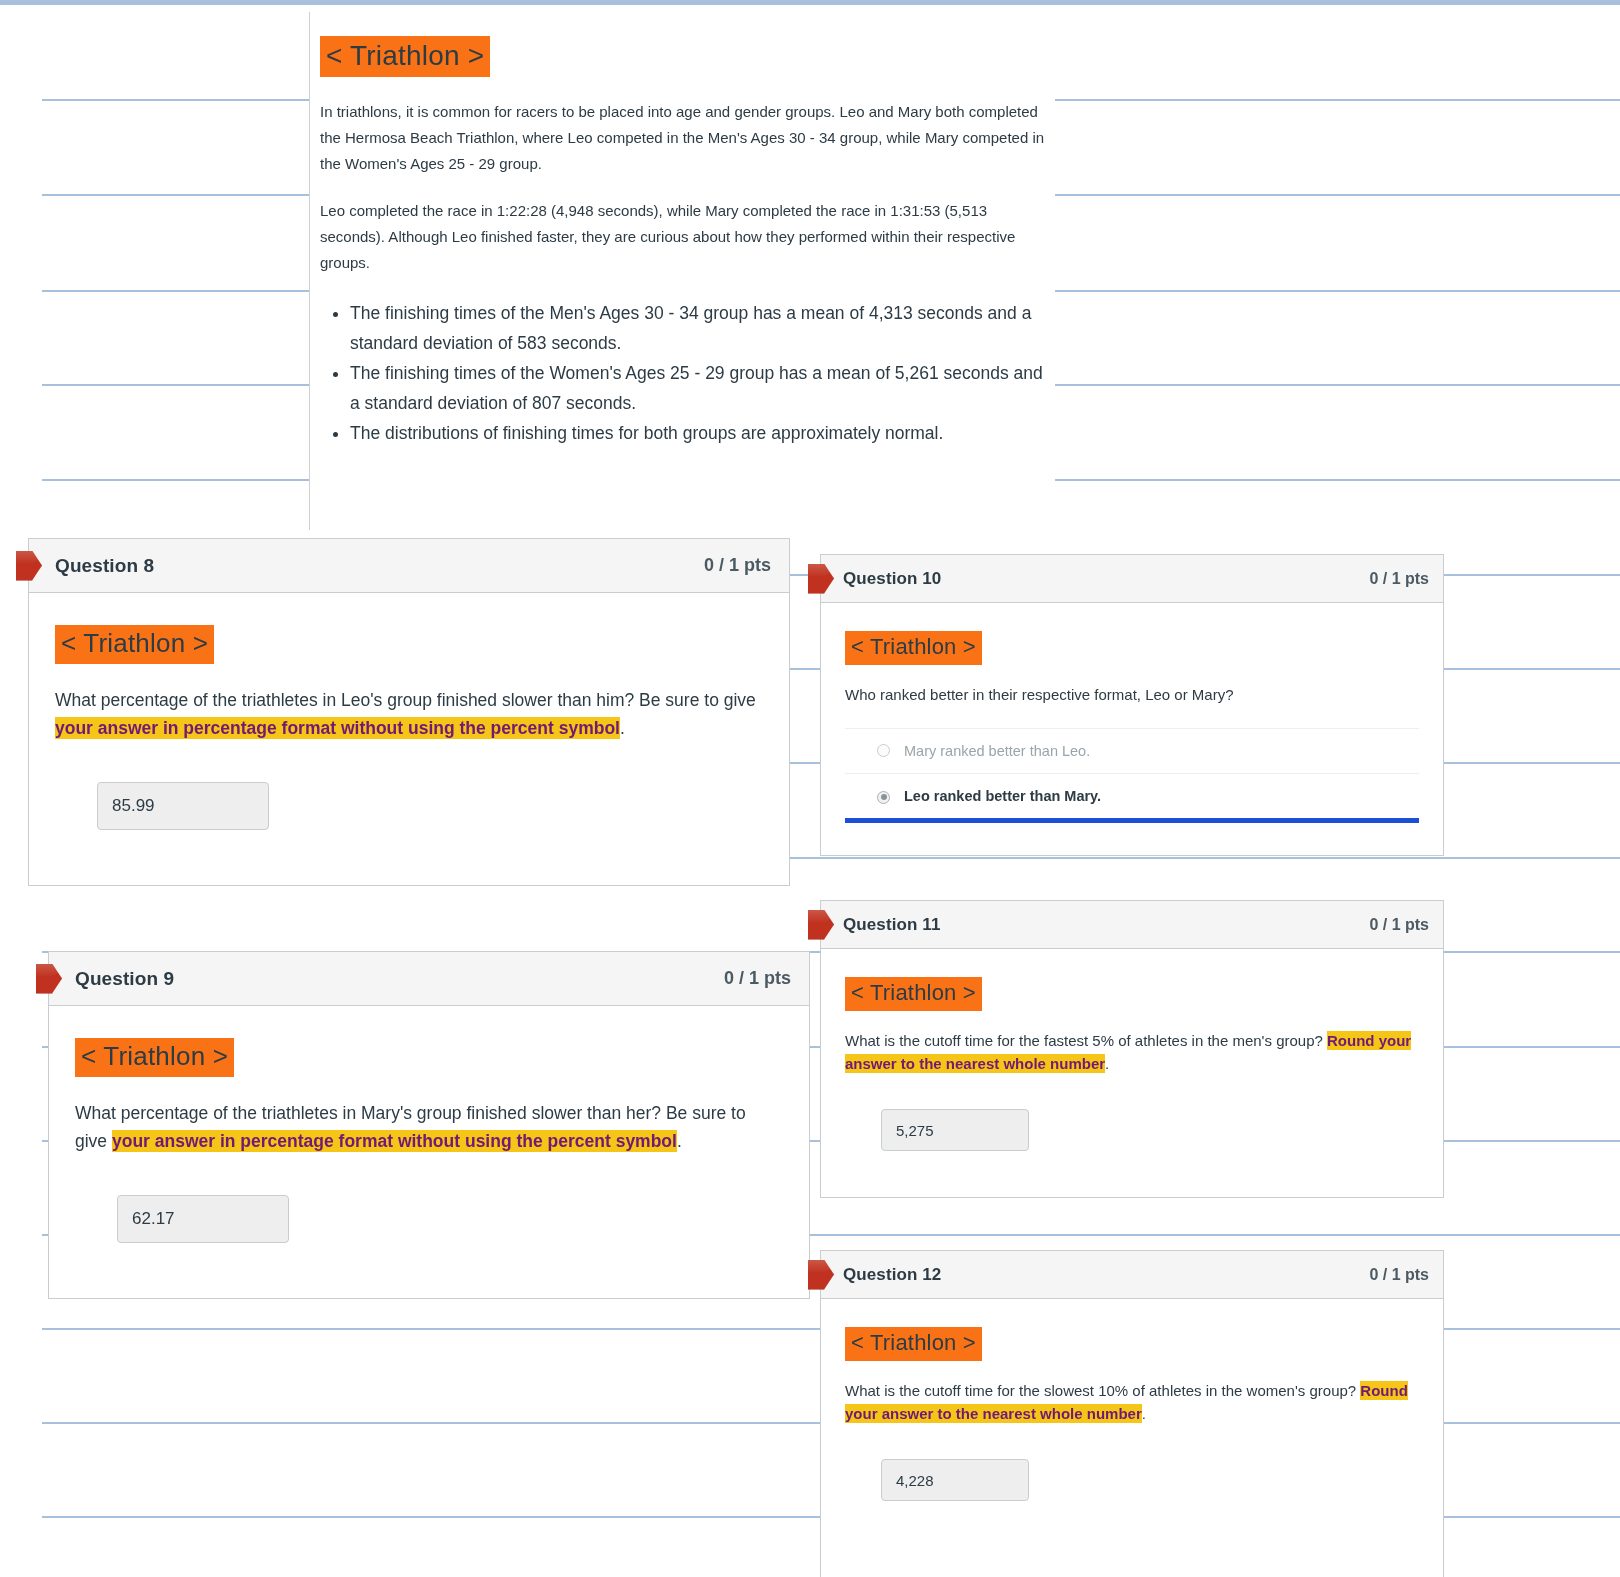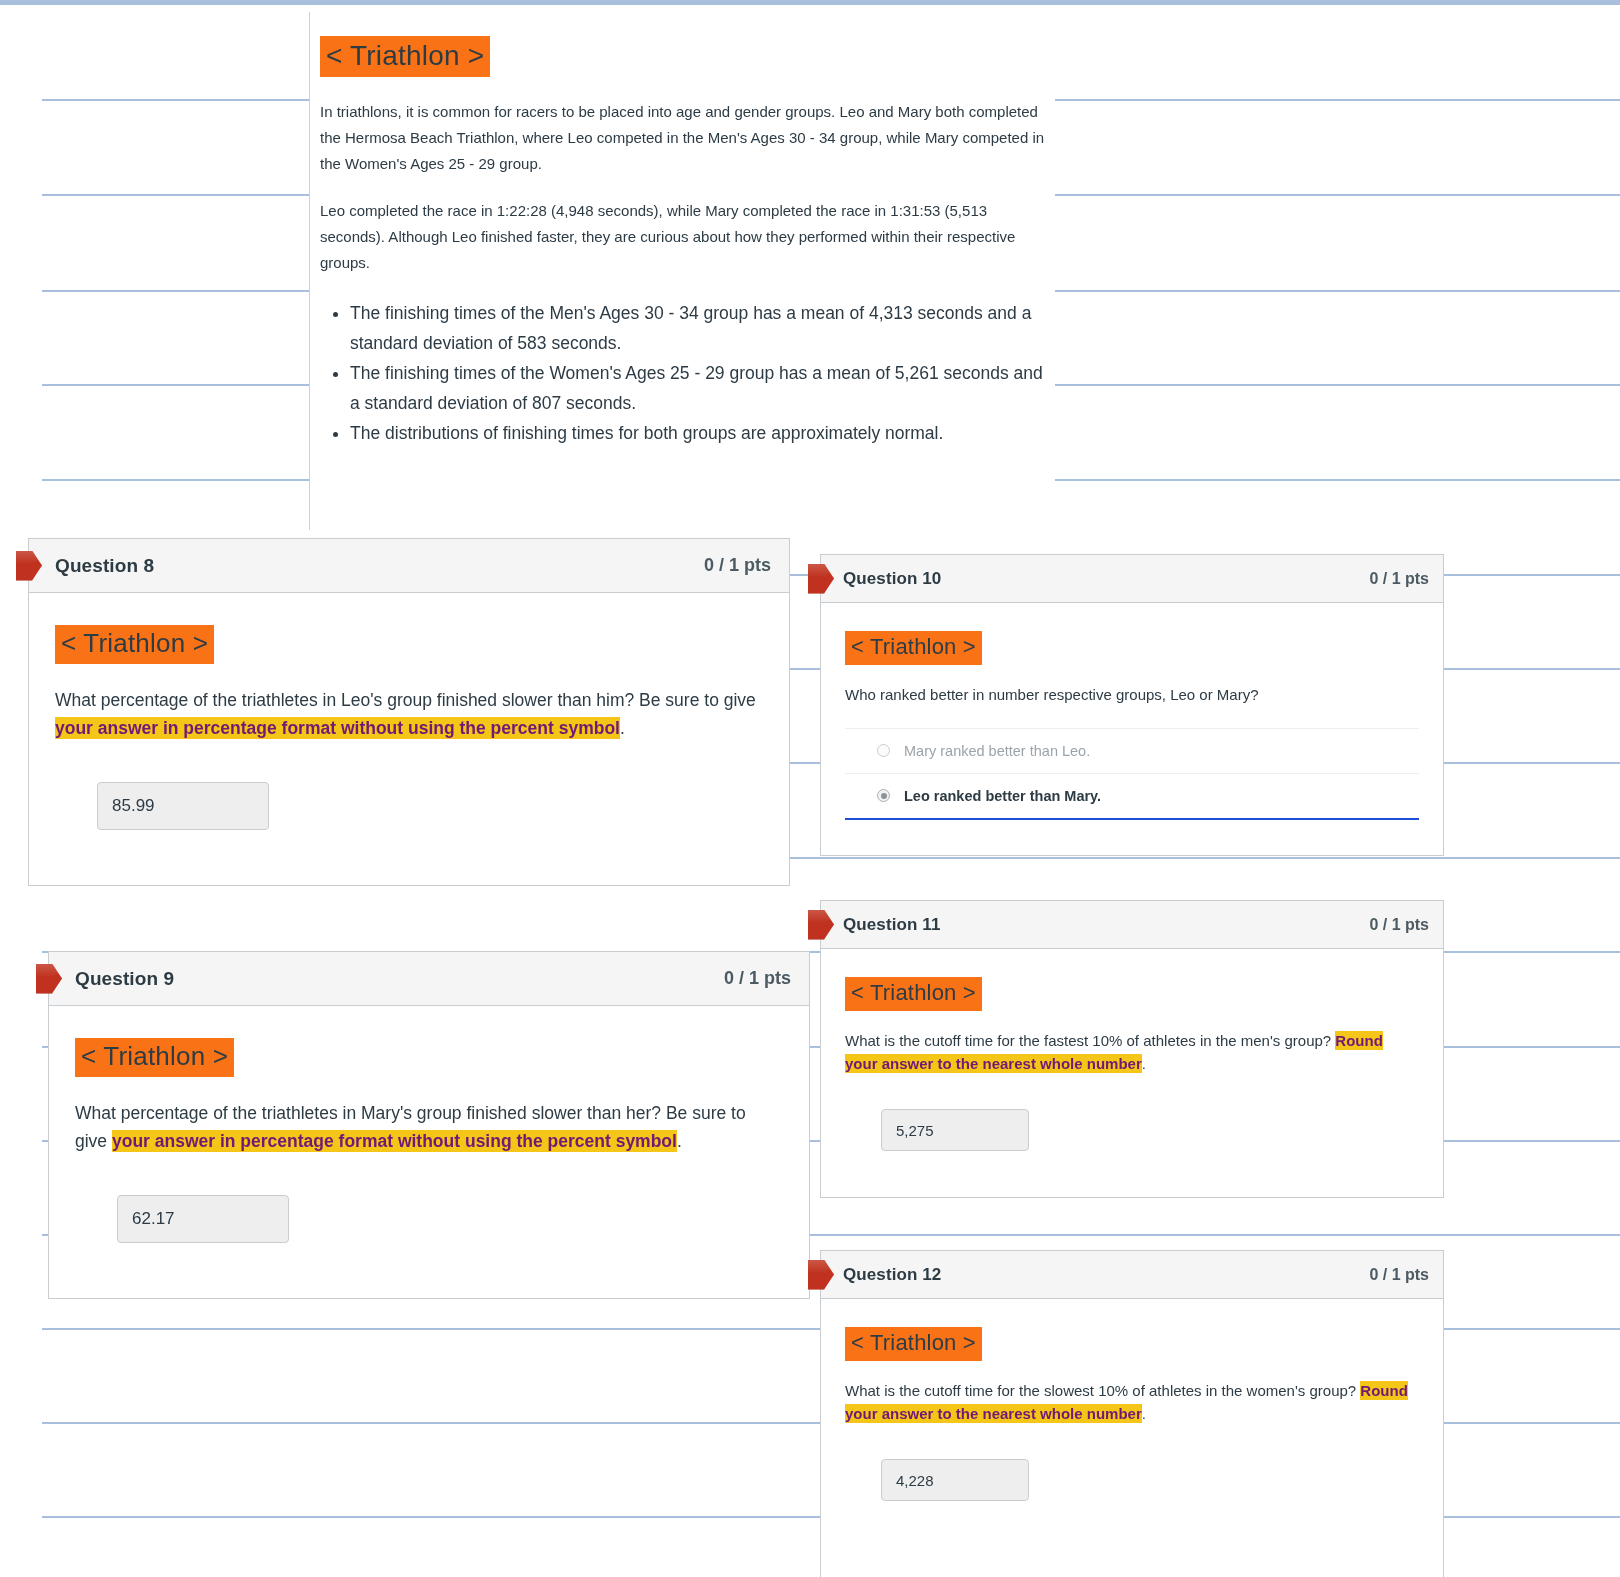--- a/index.html
+++ b/index.html
@@ -191,21 +191,21 @@
   .answers { margin-top: 22px; }
   .answer-row {
     display: flex;
     align-items: center;
     gap: 14px;
     padding: 14px 0 14px 32px;
     border-top: 1px solid #eceff1;
     font-size: 14.5px;
     color: #9aa4ab;
   }
-  .answer-row:last-child { border-bottom: 2px solid #1d4ed8; }
+  .answer-row:last-child { border-bottom: 5px solid #1d4ed8; align-items: flex-end; }
   .answer-row.selected {
     color: #2d3b45;
     font-weight: bold;
   }
   .radio {
     width: 13px; height: 13px;
     border-radius: 50%;
     border: 1px solid #c8ccd0;
     background: #fbfbfb;
     flex: 0 0 auto;
@@ -292,21 +292,21 @@
 </div>
 
 <div class="question-panel right" style="top:554px; height:302px;">
   <div class="q-header compact">
     <div class="q-flag"></div>
     <span class="q-title small">Question 10</span>
     <span class="q-points small">0 / 1 pts</span>
   </div>
   <div class="q-body compact">
     <span class="triathlon-tag q-tag-md">&lt; Triathlon &gt;</span>
-    <p class="q-text small">Who ranked better in number respective groups, Leo or Mary?</p>
+    <p class="q-text small">Who ranked better in their respective format, Leo or Mary?</p>
     <div class="answers">
       <div class="answer-row">
         <span class="radio"></span>
         <span>Mary ranked better than Leo.</span>
       </div>
       <div class="answer-row selected">
         <span class="radio"></span>
         <span>Leo ranked better than Mary.</span>
       </div>
     </div>
@@ -314,21 +314,21 @@
 </div>
 
 <div class="question-panel right" style="top:900px; height:298px;">
   <div class="q-header compact">
     <div class="q-flag"></div>
     <span class="q-title small">Question 11</span>
     <span class="q-points small">0 / 1 pts</span>
   </div>
   <div class="q-body compact">
     <span class="triathlon-tag q-tag-md">&lt; Triathlon &gt;</span>
-    <p class="q-text small"><span>What is the cutoff time for the fastest 10% of athletes in the men's group? </span><span class="hl">Round your answer to the nearest whole number</span><span>.</span></p>
+    <p class="q-text small"><span>What is the cutoff time for the fastest 5% of athletes in the men's group? </span><span class="hl">Round your answer to the nearest whole number</span><span>.</span></p>
     <div class="answer-box small">5,275</div>
   </div>
 </div>
 
 <div class="question-panel right" style="top:1250px; height:340px;">
   <div class="q-header compact">
     <div class="q-flag"></div>
     <span class="q-title small">Question 12</span>
     <span class="q-points small">0 / 1 pts</span>
   </div>

